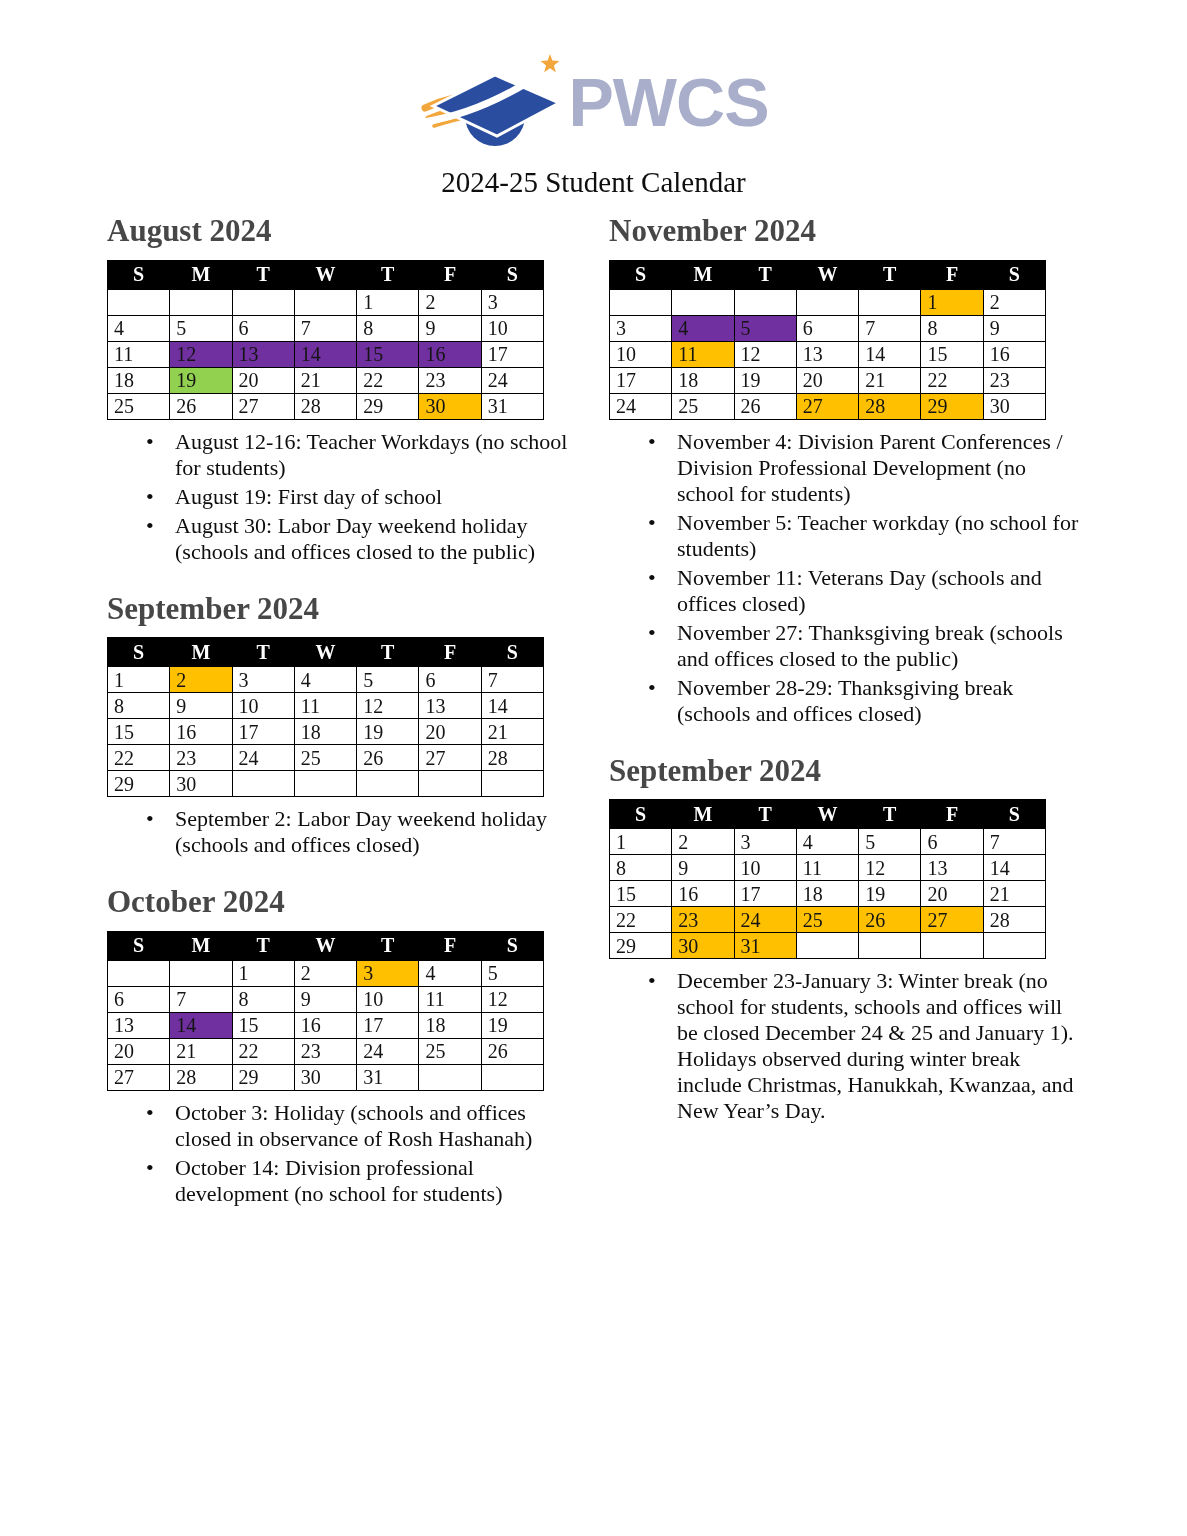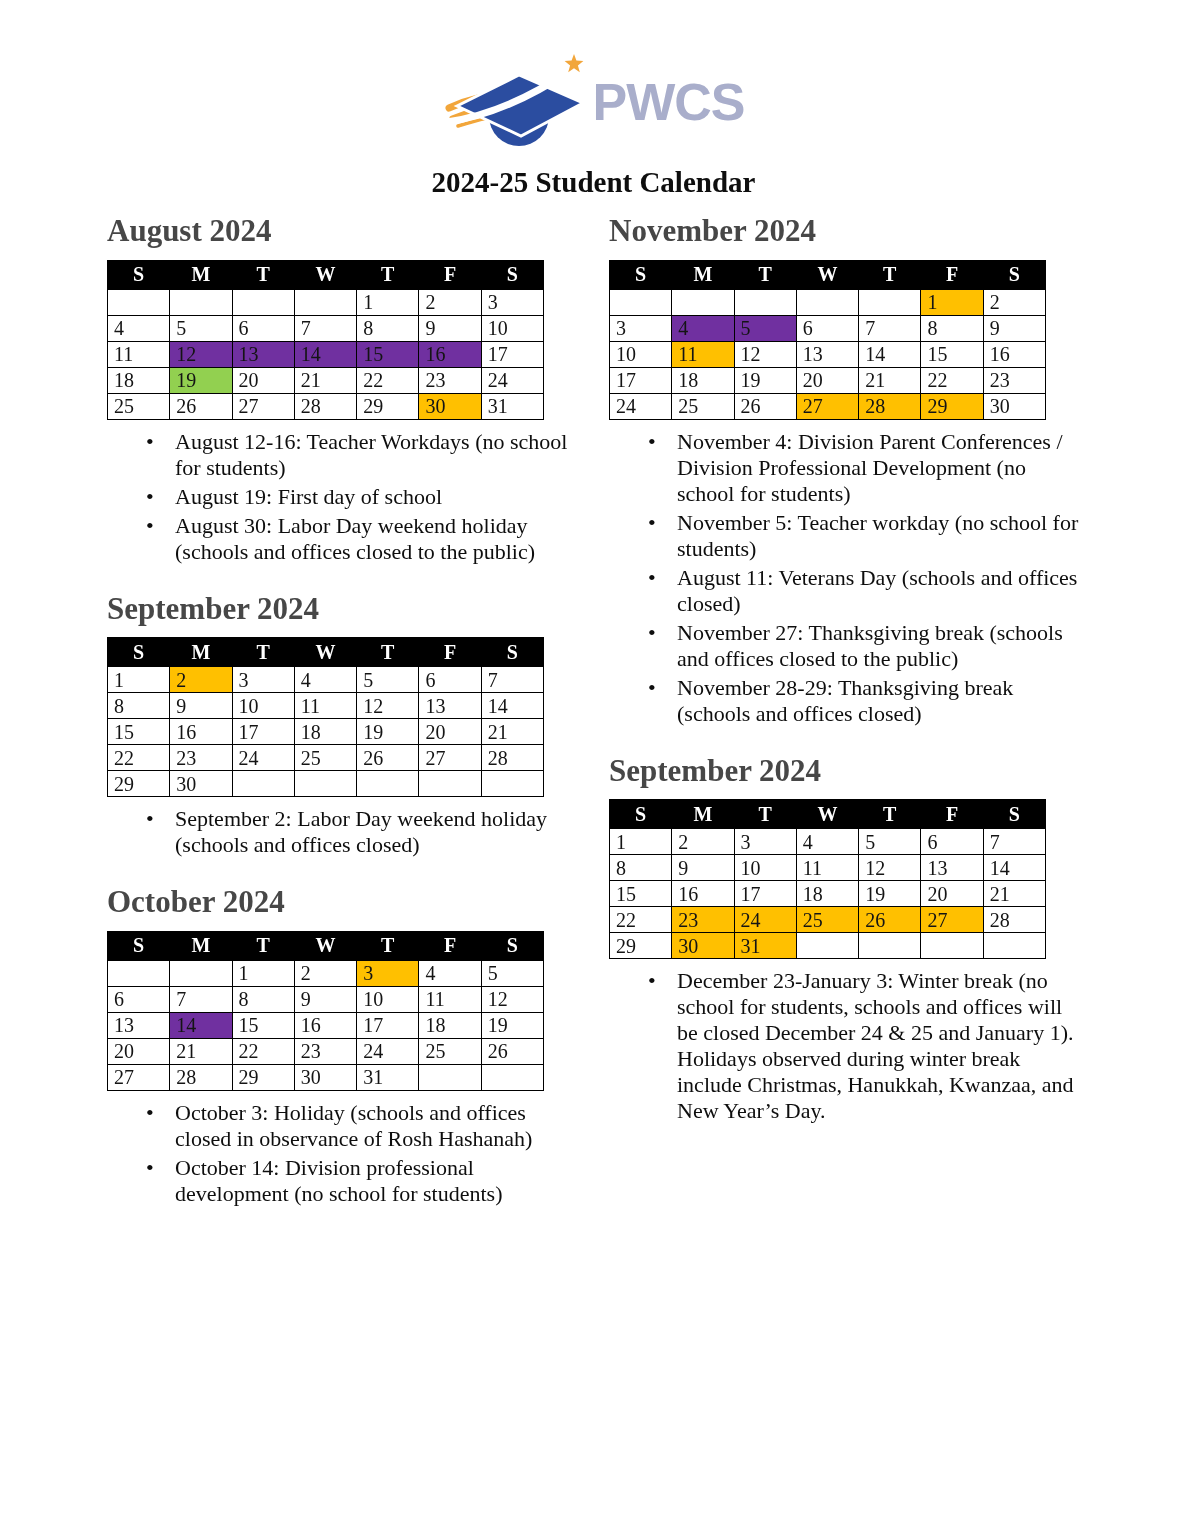--- a/index.html
+++ b/index.html
@@ -10,28 +10,28 @@
   }
   .page { position: relative; width: 1187px; height: 1536px; overflow: hidden; background: #fff; }
 
   
   .logo-row {
     display: flex; justify-content: center; align-items: center;
     padding-top: 50px; height: 104px;
   }
   .brand {
     font-family: "Liberation Sans", sans-serif;
-    font-weight: 700; font-size: 52px; line-height: 1;
+    font-weight: 700; font-size: 68px; line-height: 1;
     color: var(--brand-gray, #A9AECB);
     letter-spacing: -1px;
     margin-left: 2px;
     text-align: right;
   }
   .doc-title {
-    text-align: center; font-size: 29px; font-weight: 700;
+    text-align: center; font-size: 29px; font-weight: 400;
     margin: 12px 0 0 0; color: #0e0e0e;
   }
 
   
   .columns { display: flex; gap: 65px; padding-left: 107px; margin-top: 12px; }
   .col { width: 437px; flex: 0 0 437px; }
 
   .month-section { margin-bottom: 28px; }
   .month-title {
     font-size: 31px; font-weight: 700; color: var(--month-heading, #474747);
@@ -356,21 +356,21 @@
                 <td class="hl-orange">27</td>
                 <td class="hl-orange">28</td>
                 <td class="hl-orange">29</td>
                 <td>30</td>
               </tr>
             </tbody>
           </table>
           <ul class="notes">
             <li>November 4: Division Parent Conferences / Division Professional Development (no school for students)</li>
             <li>November 5: Teacher workday (no school for students)</li>
-            <li>August 11: Veterans Day (schools and offices closed)</li>
+            <li>November 11: Veterans Day (schools and offices closed)</li>
             <li>November 27: Thanksgiving break (schools and offices closed to the public)</li>
             <li>November 28-29: Thanksgiving break (schools and offices closed)</li>
           </ul>
         </section>
         <section class="month-section">
           <h2 class="month-title">September 2024</h2>
           <table class="calendar">
             <thead>
               <tr>
                 <th>S</th>

